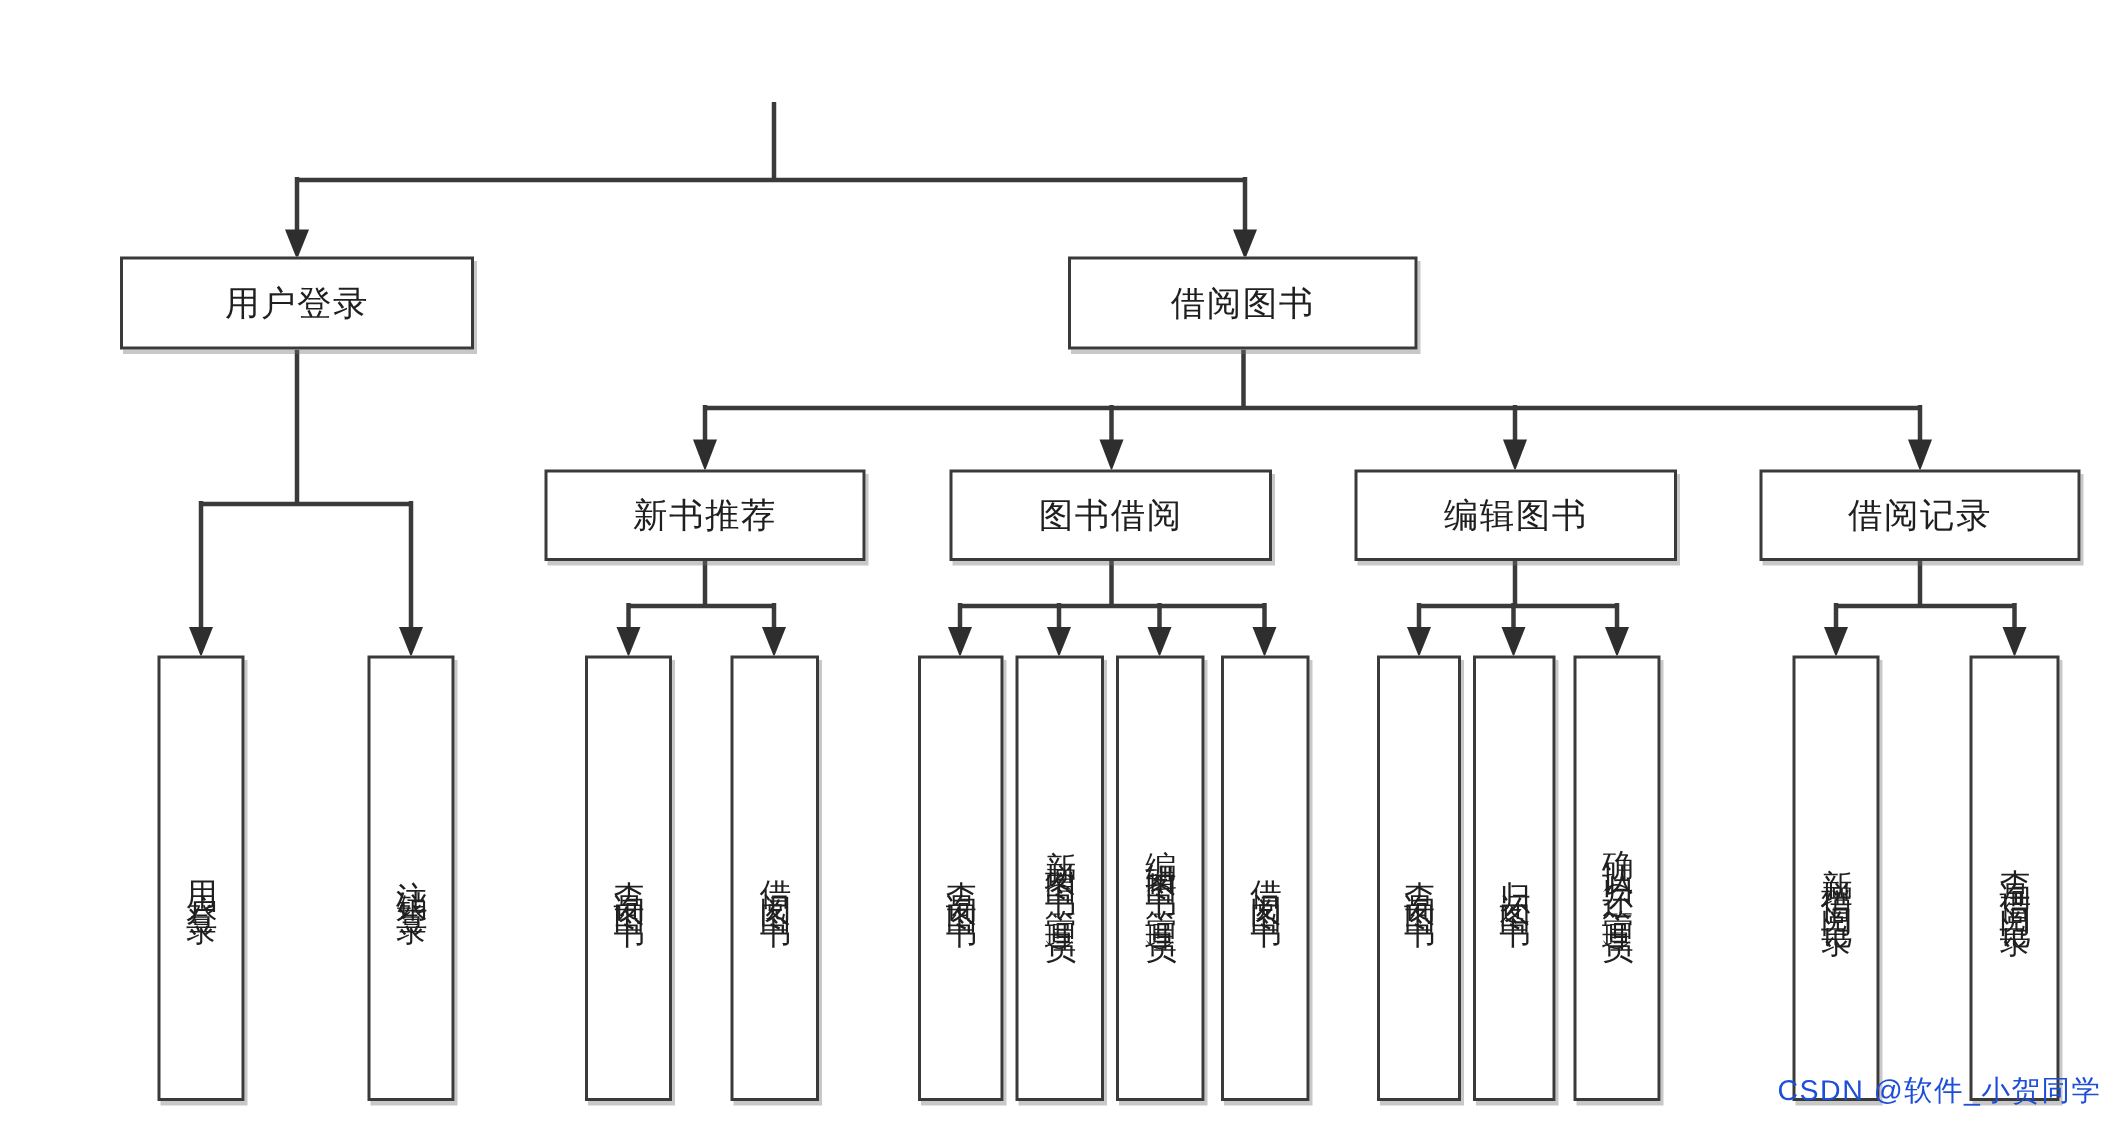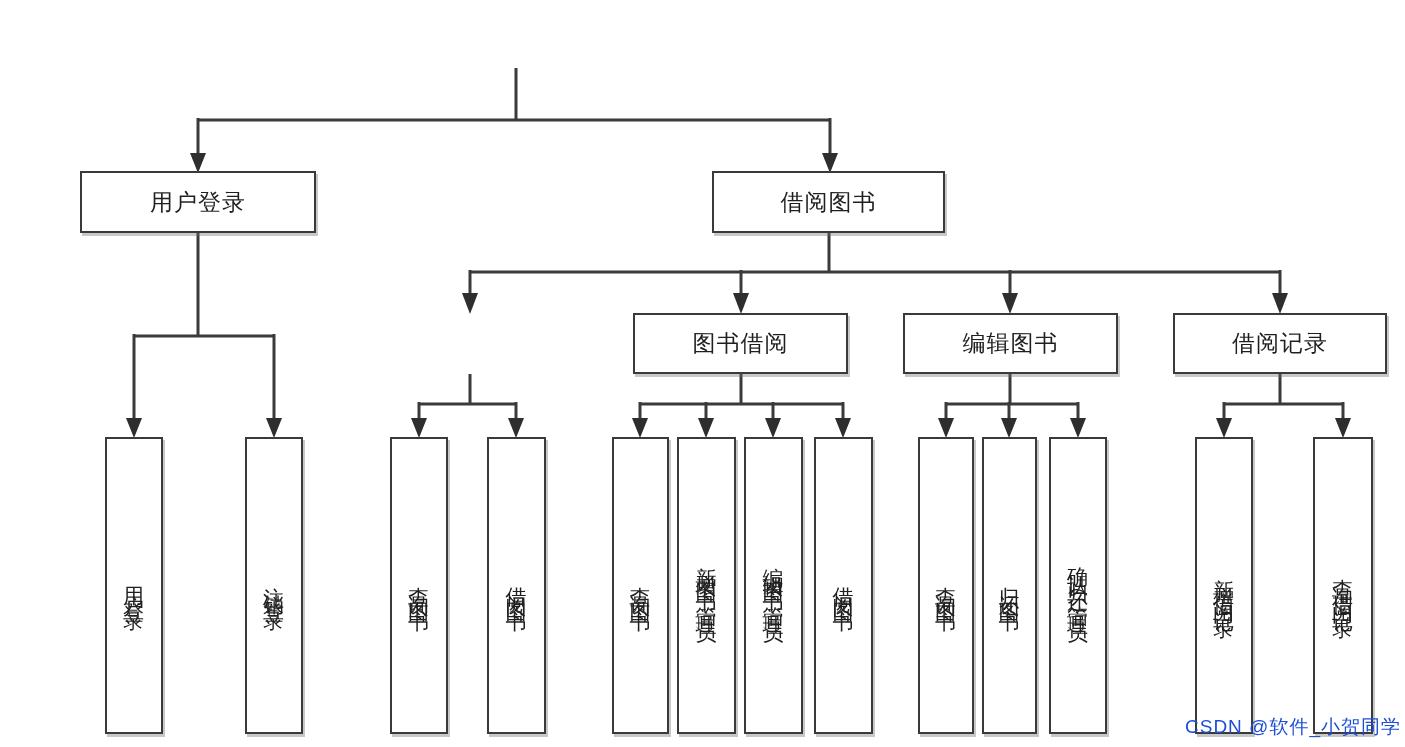--- a/index.html
+++ b/index.html
@@ -139,20 +139,23 @@
   </svg>
 
 
   <div class="box" style="left:80px; top:171px; width:236px; height:62px;">
     <span class="h-label">用户登录</span>
   </div>
   <div class="box" style="left:712px; top:171px; width:233px; height:62px;">
     <span class="h-label">借阅图书</span>
   </div>
 
+  <div class="box" style="left:363px; top:313px; width:214px; height:61px;">
+    <span class="h-label">新书推荐</span>
+  </div>
   <div class="box" style="left:633px; top:313px; width:215px; height:61px;">
     <span class="h-label">图书借阅</span>
   </div>
   <div class="box" style="left:903px; top:313px; width:215px; height:61px;">
     <span class="h-label">编辑图书</span>
   </div>
   <div class="box" style="left:1173px; top:313px; width:214px; height:61px;">
     <span class="h-label">借阅记录</span>
   </div>
 

